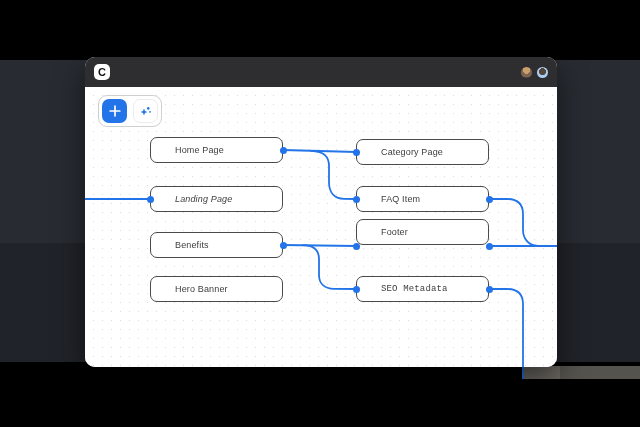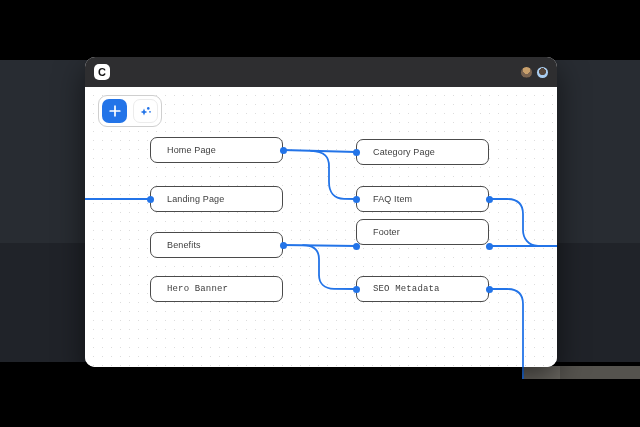--- a/index.html
+++ b/index.html
@@ -52,21 +52,21 @@
     display:flex; align-items:center; justify-content:space-between; padding:0 3px;
   }
   .tb-btn { width:25px; height:24px; border-radius:7px; display:flex; align-items:center; justify-content:center; cursor:pointer; }
   .tb-btn-add { background:#2374e8; }
   .tb-btn-ai { background:#fff; border:1px solid #ececec; }
 
   
   .node {
     position:absolute; width:133px; height:26px;
     background:#fff; border:1.3px solid #4a4a4a; border-radius:7px;
-    display:flex; align-items:center; padding-left:16px;
+    display:flex; align-items:center; padding-left:24px;
   }
   .node-label { font-size:9px; color:#3d3d3d; letter-spacing:.15px; font-weight:500; }
   .dot {
     position:absolute; width:7px; height:7px; border-radius:50%;
     background:#2374e8;
   }
 </style>
 </head>
 <body>
 
@@ -108,27 +108,27 @@
           <path d="M5 3.6 L6 6 L8.4 7 L6 8 L5 10.4 L4 8 L1.6 7 L4 6 Z" fill="#2374e8"></path>
           <circle cx="9.3" cy="3.4" r="1.3" fill="#2374e8"></circle>
           <circle cx="11" cy="6.8" r="0.9" fill="#2374e8"></circle>
         </svg>
       </div>
     </div>
 
     <div class="node" style="left:65px; top:50px;">
       <span class="node-label">Home Page</span>
     </div>
-    <div class="node" style="left:65px; top:99px;">
+    <div class="node" style="left:65px; top:99px;font-style:italic;">
       <span class="node-label">Landing Page</span>
     </div>
     <div class="node" style="left:65px; top:145px;">
       <span class="node-label">Benefits</span>
     </div>
-    <div class="node" style="left:65px; top:189px;font-family:Liberation Mono, monospace;">
+    <div class="node" style="left:65px; top:189px;">
       <span class="node-label">Hero Banner</span>
     </div>
 
     <div class="node" style="left:271px; top:99px;">
       <span class="node-label">FAQ Item</span>
     </div>
     <div class="node" style="left:271px; top:52px;">
       <span class="node-label">Category Page</span>
     </div>
     <div class="node" style="left:271px; top:132px;">

